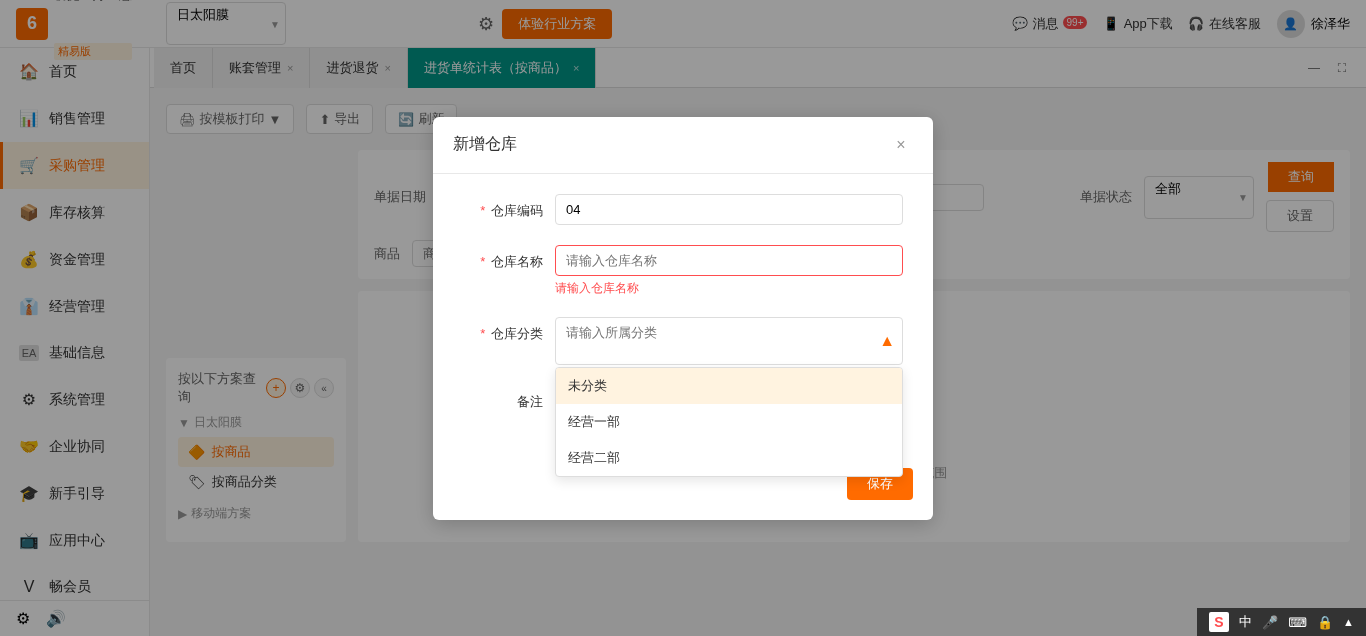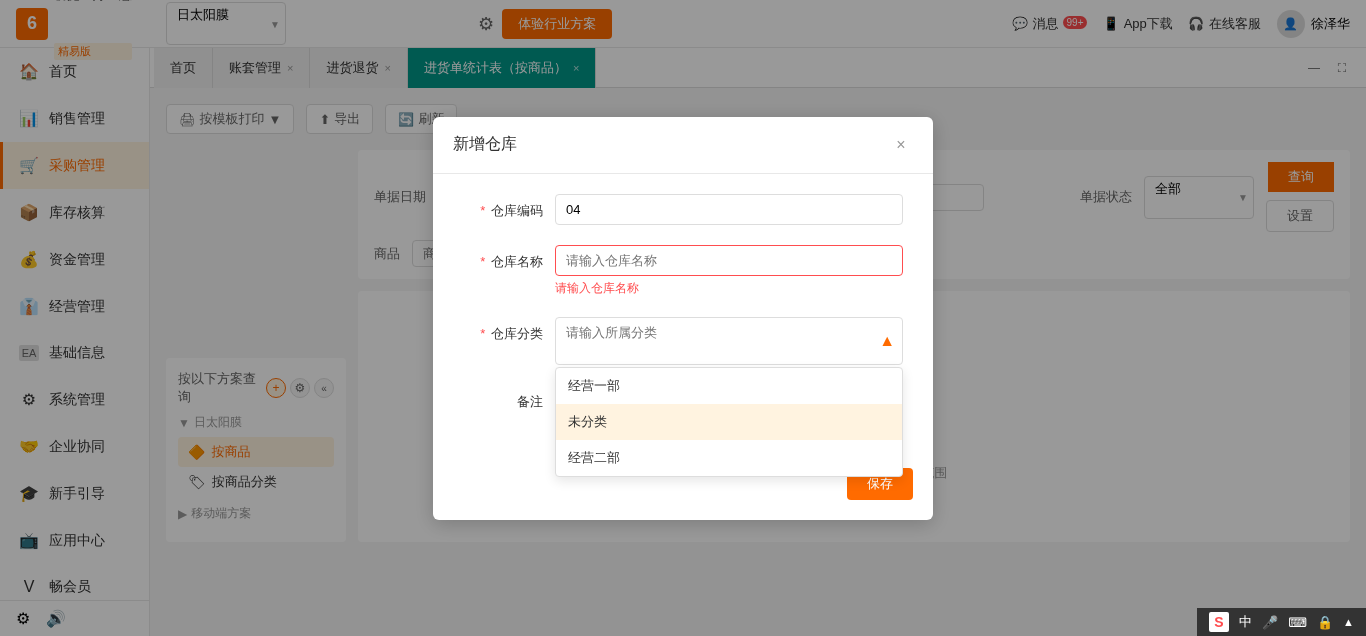--- a/index.html
+++ b/index.html
@@ -795,22 +795,22 @@
           <span class="required">*</span>
           <span>仓库分类</span>
         </div>
         <div class="form-control" style="position:relative;">
           <div class="category-input-wrap">
             <input class="category-input" placeholder="请输入所属分类" style="">
             <span class="category-toggle">▲</span>
           </div>
 
           <div class="dropdown-list">
+            <div class="dropdown-item highlighted">未分类</div>
             <div class="dropdown-item">经营一部</div>
-            <div class="dropdown-item highlighted">未分类</div>
             <div class="dropdown-item">经营二部</div>
           </div>
         </div>
       </div>
 
       <div class="form-row">
         <div class="form-label">备注</div>
         <div class="form-control">
           <input class="form-input" placeholder="" style="">
         </div>

